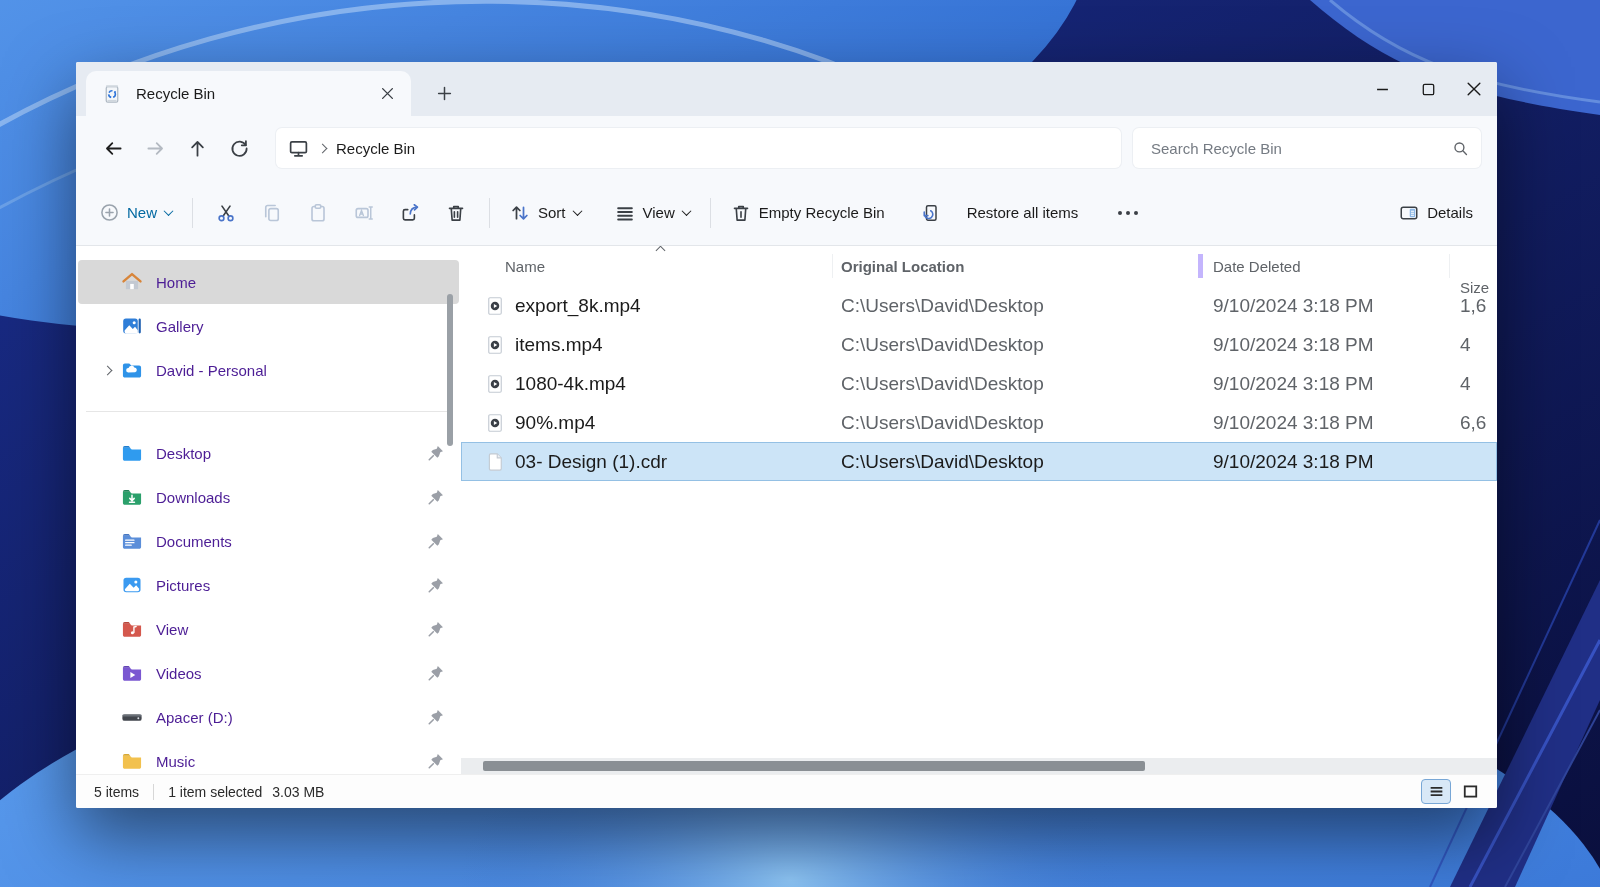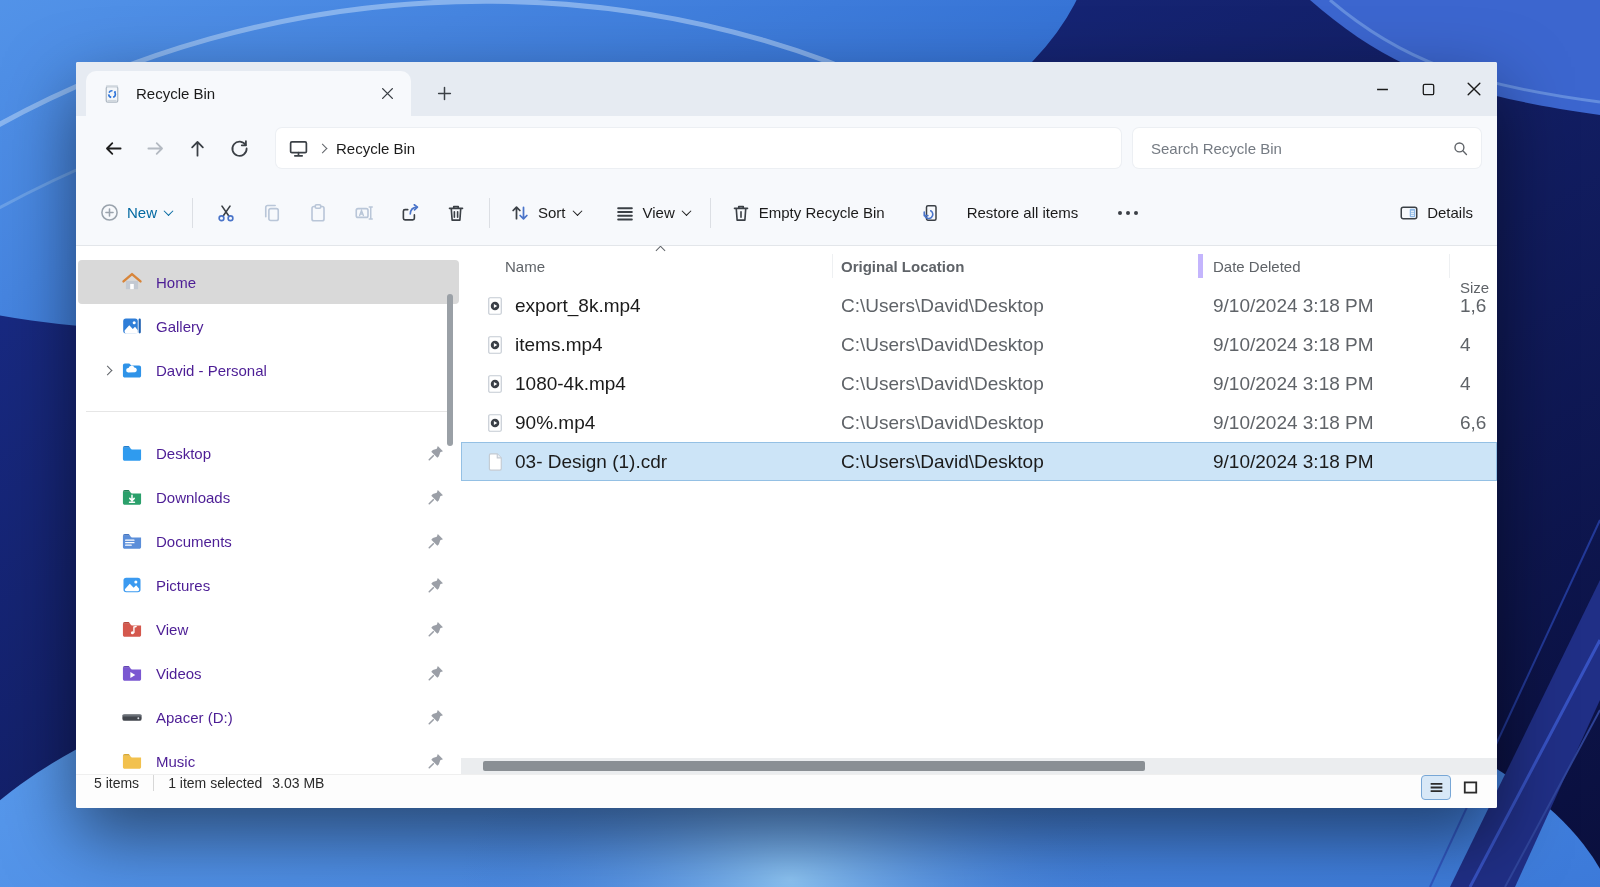--- a/index.html
+++ b/index.html
@@ -83,21 +83,21 @@
   .frow .c-date{width:247px;padding-left:10px;color:#5f6368;white-space:nowrap;}
   .frow .c-size{flex:1;padding-left:10px;color:#5f6368;white-space:nowrap;overflow:hidden;}
   .frow.selected{background:#cce4f7;box-shadow:inset 0 0 0 1px #94c0e4;}
   .frow.selected .c-loc,.frow.selected .c-date,.frow.selected .c-size{color:#1b1b1b;}
 
   
   .hscroll{position:absolute;left:0;right:0;bottom:0;height:16px;background:#ebedef;}
   .hthumb{position:absolute;left:22px;top:3px;width:662px;height:10px;background:#8a8f94;border-radius:2px;}
 
   
-  .statusbar{height:34px;flex:0 0 auto;display:flex;padding:0 12px 0 18px;background:#fdfdfd;
+  .statusbar{height:34px;flex:0 0 auto;display:flex;align-items:center;padding:0 12px 0 18px;background:#fdfdfd;
              border-top:1px solid #efefef;font-size:14px;color:#2b2b2b;}
   .sdiv{width:1px;height:16px;background:#d7d7d7;margin:0 14px;}
   .gap8{width:10px;}
   .statspacer{flex:1;}
   .vtoggle{width:30px;height:25px;display:flex;align-items:center;justify-content:center;border-radius:4px;
            border:1px solid transparent;background:transparent;cursor:pointer;margin-left:4px;}
   .vtoggle.active{background:#d8e8f7;border-color:#78a7d6;}
 </style>
 </head>
 <body>

